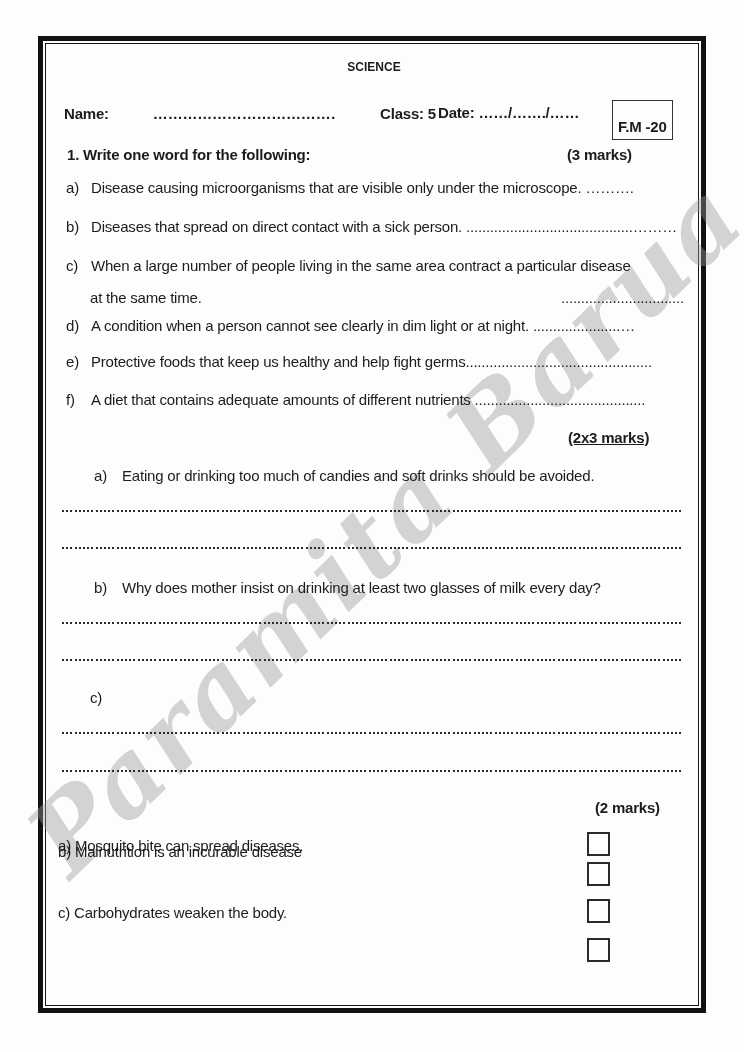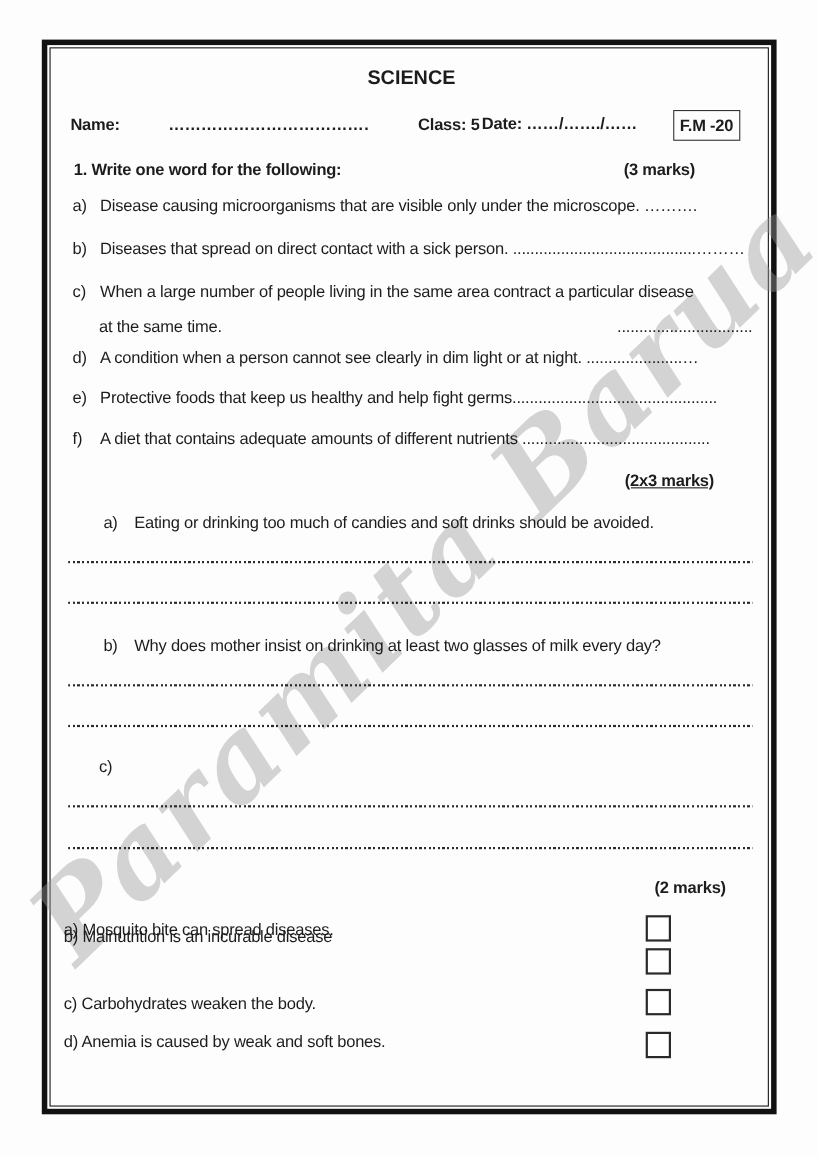--- a/index.html
+++ b/index.html
@@ -20,27 +20,27 @@
   .watermark {
     position:absolute; left:385px; top:527px; z-index:1;
     transform:translate(-50%,-50%) rotate(-44deg);
     font-family:"DejaVu Serif", serif; font-style:italic; font-weight:bold;
     font-size:102px; letter-spacing:3px; white-space:nowrap;
     color:#9a9a9a; opacity:0.42; pointer-events:none;
   }
   .content { position:absolute; inset:0; z-index:2; }
   .row { position:absolute; white-space:nowrap; overflow:hidden; height:22px; line-height:21px; }
   .title { position:absolute; top:60px; left:64px; width:620px; text-align:center;
-           font-size:18px; font-weight:bold; letter-spacing:0; }
+           font-size:12px; font-weight:bold; letter-spacing:0; }
   
   .name-group { left:64px; top:102px; width:372px; display:flex; align-items:flex-end; font-weight:bold;gap:44px; }
   .name-dots  { flex:1; overflow:hidden; white-space:nowrap; font-weight:bold; }
   .date-field { left:438px; top:102px; font-weight:bold; }
   .fm-box {
-    position:absolute; left:612px; top:100px; padding:3px 5px 2px 5px;
+    position:absolute; left:612px; top:100px; padding:15px 5px 2px 5px;
     border:1.5px solid #333; font-weight:bold; line-height:21px;
   }
   
   .shead { font-weight:bold; }
   .marks { position:absolute; font-weight:bold; }
   
   .q1 { left:66px; width:620px; display:flex; }
   .qlabel { width:25px; flex:0 0 25px; }
   .c2row { left:90px; top:287px; width:594px; display:flex; justify-content:space-between; }
   
@@ -142,17 +142,16 @@
 
     <div class="row q3" style="top:835px;">a) Mosquito bite can spread diseases.</div>
     <div class="checkbox" style="top:832px;"></div>
 
     <div class="row q3" style="top:841px;">b) Malnutrition is an incurable disease</div>
     <div class="checkbox" style="top:862px;"></div>
 
     <div class="row q3" style="top:902px;">c) Carbohydrates weaken the body.</div>
     <div class="checkbox" style="top:899px;"></div>
 
-    <div class="row q3" style="top:937px;">d) Anemia is caused by weak and soft bones.</div>
     <div class="checkbox" style="top:938px;"></div>
 
   </div>
 </div>
 
 </body></html>

